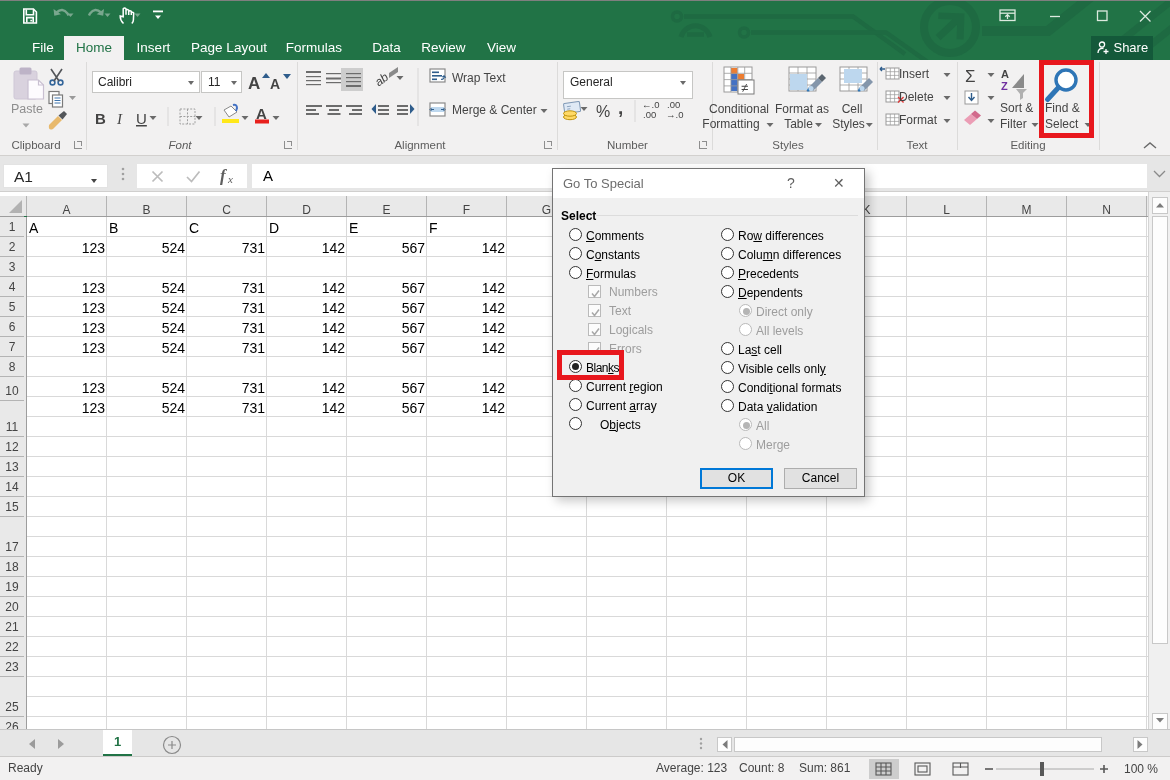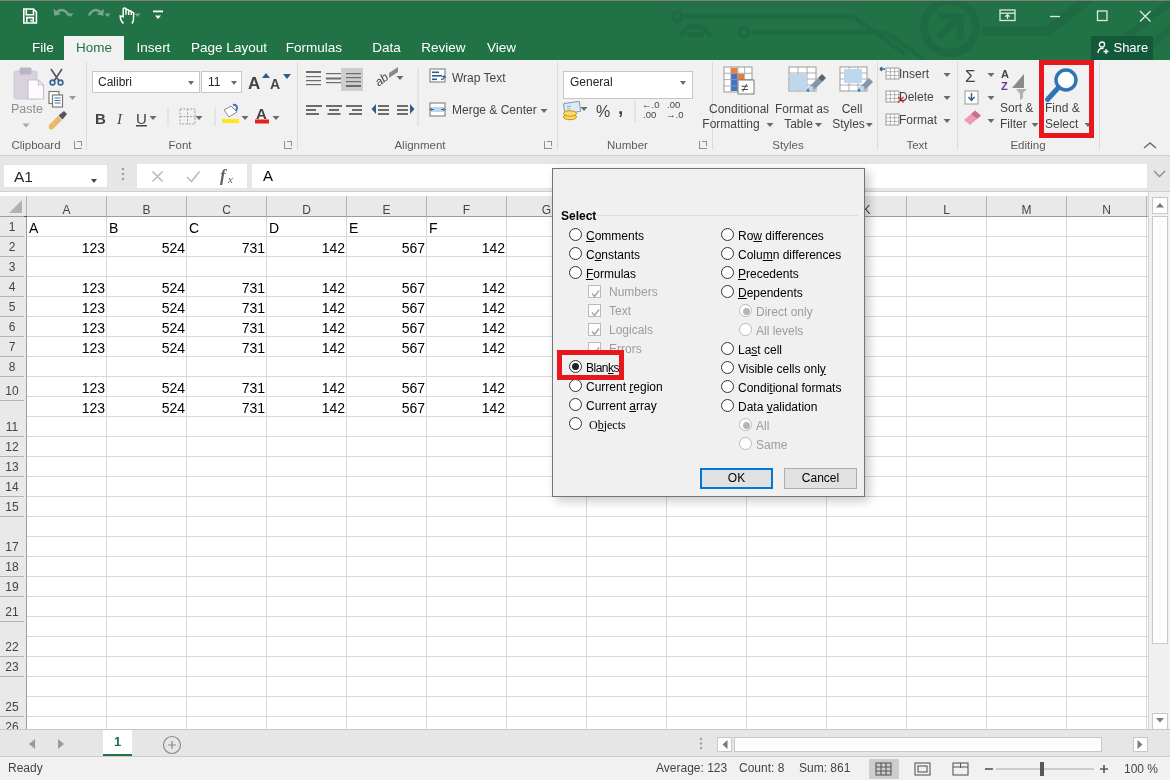--- a/index.html
+++ b/index.html
@@ -152,21 +152,21 @@
 </div>
 <div class="abs" id="ribbon">
   <div class="gsep" style="left:86px"></div>
   <div class="gsep" style="left:297px"></div>
   <div class="gsep" style="left:557px"></div>
   <div class="gsep" style="left:712px"></div>
   <div class="gsep" style="left:877px"></div>
   <div class="gsep" style="left:957px"></div>
   <div class="gsep" style="left:1099px"></div>
   <div class="glabel" style="left:8px; width:56px;">Clipboard</div>
-  <div class="glabel" style="left:120px; width:120px;">Font</div>
+  <div class="glabel" style="left:120px; width:120px;font-style:italic;">Font</div>
   <div class="glabel" style="left:360px; width:120px;">Alignment</div>
   <div class="glabel" style="left:575px; width:105px;">Number</div>
   <div class="glabel" style="left:728px; width:120px;">Styles</div>
   <div class="glabel" style="left:887px; width:60px;">Text</div>
   <div class="glabel" style="left:988px; width:80px;">Editing</div>
   <div class="dlauncher" style="left:74px; top:81px;"></div>
   <div class="dlauncher" style="left:284px; top:81px;"></div>
   <div class="dlauncher" style="left:544px; top:81px;"></div>
   <div class="dlauncher" style="left:699px; top:81px;"></div>
 
@@ -464,21 +464,21 @@
     <div class="rh" style="top:200px;">11</div>
     <div class="rh" style="top:220px;">12</div>
     <div class="rh" style="top:240px;">13</div>
     <div class="rh" style="top:260px;">14</div>
     <div class="rh" style="top:280px;">15</div>
     <div class="rh" style="top:300px;margin-top:48px;">16</div>
     <div class="rh" style="top:320px;">17</div>
     <div class="rh" style="top:340px;">18</div>
     <div class="rh" style="top:360px;">19</div>
     <div class="rh" style="top:380px;">20</div>
-    <div class="rh" style="top:385px;">21</div>
+    <div class="rh" style="top:400px;">21</div>
     <div class="rh" style="top:420px;">22</div>
     <div class="rh" style="top:440px;">23</div>
     <div class="rh" style="top:484px;margin-top:46px;">24</div>
     <div class="rh" style="top:480px;">25</div>
     <div class="rh" style="top:500px;">26</div>
   </div>
   <div id="cells">
     <div class="cell" style="left:2px; top:0px;">A</div>
     <div class="cell" style="left:82px; top:0px;">B</div>
     <div class="cell" style="left:162px; top:0px;">C</div>
@@ -532,20 +532,25 @@
 <div class="abs" id="vscroll" style="left:1148px; top:192px; width:22px; height:539px; background:#f0f0f0; border-left:1px solid #d4d4d4;">
   <div style="position:absolute; left:3px; top:5px; width:16px; height:17px; background:#fdfdfd; border:1px solid #c8c8c8;"></div>
   <div style="position:absolute; left:3px; top:24px; width:16px; height:428px; background:#fdfdfd; border:1px solid #c8c8c8;"></div>
   <div style="position:absolute; left:3px; top:521px; width:16px; height:17px; background:#fdfdfd; border:1px solid #c8c8c8;"></div>
   <svg class="deco" width="22" height="539" viewBox="0 0 22 539">
       <path d="M7 15.5 l4 -4.5 4 4.5 z" fill="#7b7b7b"></path>
       <path d="M7 526 l4 4.5 4 -4.5 z" fill="#7b7b7b"></path>
     </svg>
 </div>
 <div class="abs" id="dialog">
+  <div id="dtitle">
+    <span>Go To Special</span>
+    <div class="dctl" style="left:234px;">?</div>
+    <div class="dctl" style="left:280px;">✕</div>
+  </div>
   <div class="dlab" style="left:8px; top:40px; font-weight:bold;">Select</div>
   <div style="position:absolute; left:43px; top:46px; width:262px; height:1px; background:#dcdcdc;"></div>
 
   <div class="radio" style="left:16px; top:59px;"></div>
     <div class="dlab" style="left:33px; top:60px;"><u>C</u>omments</div>
   <div class="radio" style="left:16px; top:78px;"></div>
     <div class="dlab" style="left:33px; top:79px;">C<u>o</u>nstants</div>
   <div class="radio" style="left:16px; top:97px;"></div>
     <div class="dlab" style="left:33px; top:98px;"><u>F</u>ormulas</div>
   <div class="chk" style="left:35px; top:116px;">
@@ -572,21 +577,21 @@
       </svg>
     </div>
     <div class="dlab dis" style="left:56px; top:173px;">Errors</div>
   <div class="radio sel" style="left:16px; top:191px;"></div>
     <div class="dlab" style="left:33px; top:192px; letter-spacing:-0.5px;">Blan<u>k</u>s</div>
   <div class="radio" style="left:16px; top:210px;"></div>
     <div class="dlab" style="left:33px; top:211px;">Current <u>r</u>egion</div>
   <div class="radio" style="left:16px; top:229px;"></div>
     <div class="dlab" style="left:33px; top:230px;">Current <u>a</u>rray</div>
   <div class="radio" style="left:16px; top:248px;"></div>
-    <div class="dlab" style="left:36px; top:249px;font-family:Liberation Serif, serif;">O<u>b</u>jects</div>
+    <div class="dlab" style="left:47px; top:249px;">O<u>b</u>jects</div>
 
   <div class="radio" style="left:168px; top:59px;"></div>
     <div class="dlab" style="left:185px; top:60px;">Ro<u>w</u> differences</div>
   <div class="radio" style="left:168px; top:78px;"></div>
     <div class="dlab" style="left:185px; top:79px;">Colu<u>m</u>n differences</div>
   <div class="radio" style="left:168px; top:97px;"></div>
     <div class="dlab" style="left:185px; top:98px;"><u>P</u>recedents</div>
   <div class="radio" style="left:168px; top:116px;"></div>
     <div class="dlab" style="left:185px; top:117px;"><u>D</u>ependents</div>
   <div class="radio dis" style="left:186px; top:135px;">
@@ -601,21 +606,21 @@
     <div class="dlab" style="left:185px; top:193px;">Visible cells onl<u>y</u></div>
   <div class="radio" style="left:168px; top:211px;"></div>
     <div class="dlab" style="left:185px; top:212px;">Condi<u>t</u>ional formats</div>
   <div class="radio" style="left:168px; top:230px;"></div>
     <div class="dlab" style="left:185px; top:231px;">Data <u>v</u>alidation</div>
   <div class="radio dis" style="left:186px; top:249px;">
       <span style="position:absolute; left:3px; top:3px; width:7px; height:7px; border-radius:50%; background:#b5b5b5;"></span>
     </div>
     <div class="dlab dis" style="left:203px; top:250px;">All</div>
   <div class="radio dis" style="left:186px; top:268px;"></div>
-    <div class="dlab dis" style="left:203px; top:269px;">Same</div>
+    <div class="dlab dis" style="left:203px; top:269px;">Merge</div>
   <div class="dbtn" id="okbtn">OK</div>
   <div class="dbtn" id="cancelbtn">Cancel</div>
   <div class="redbox" style="left:4px; top:181px; width:67px; height:30px;"></div>
 </div>
 <div class="abs" id="sheetbar">
   <svg class="deco" width="1170" height="27" viewBox="0 0 1170 27">
     <path d="M35 9 l-6 5 6 5 z" fill="#9b9b9b"></path>
     <path d="M58 9 l6 5 -6 5 z" fill="#9b9b9b"></path>
     <circle cx="172" cy="15" r="8.5" fill="none" stroke="#8a8a8a" stroke-width="1.2"></circle>
     <path d="M172 11 v8 M168 15 h8" stroke="#8a8a8a" stroke-width="1.2"></path>

